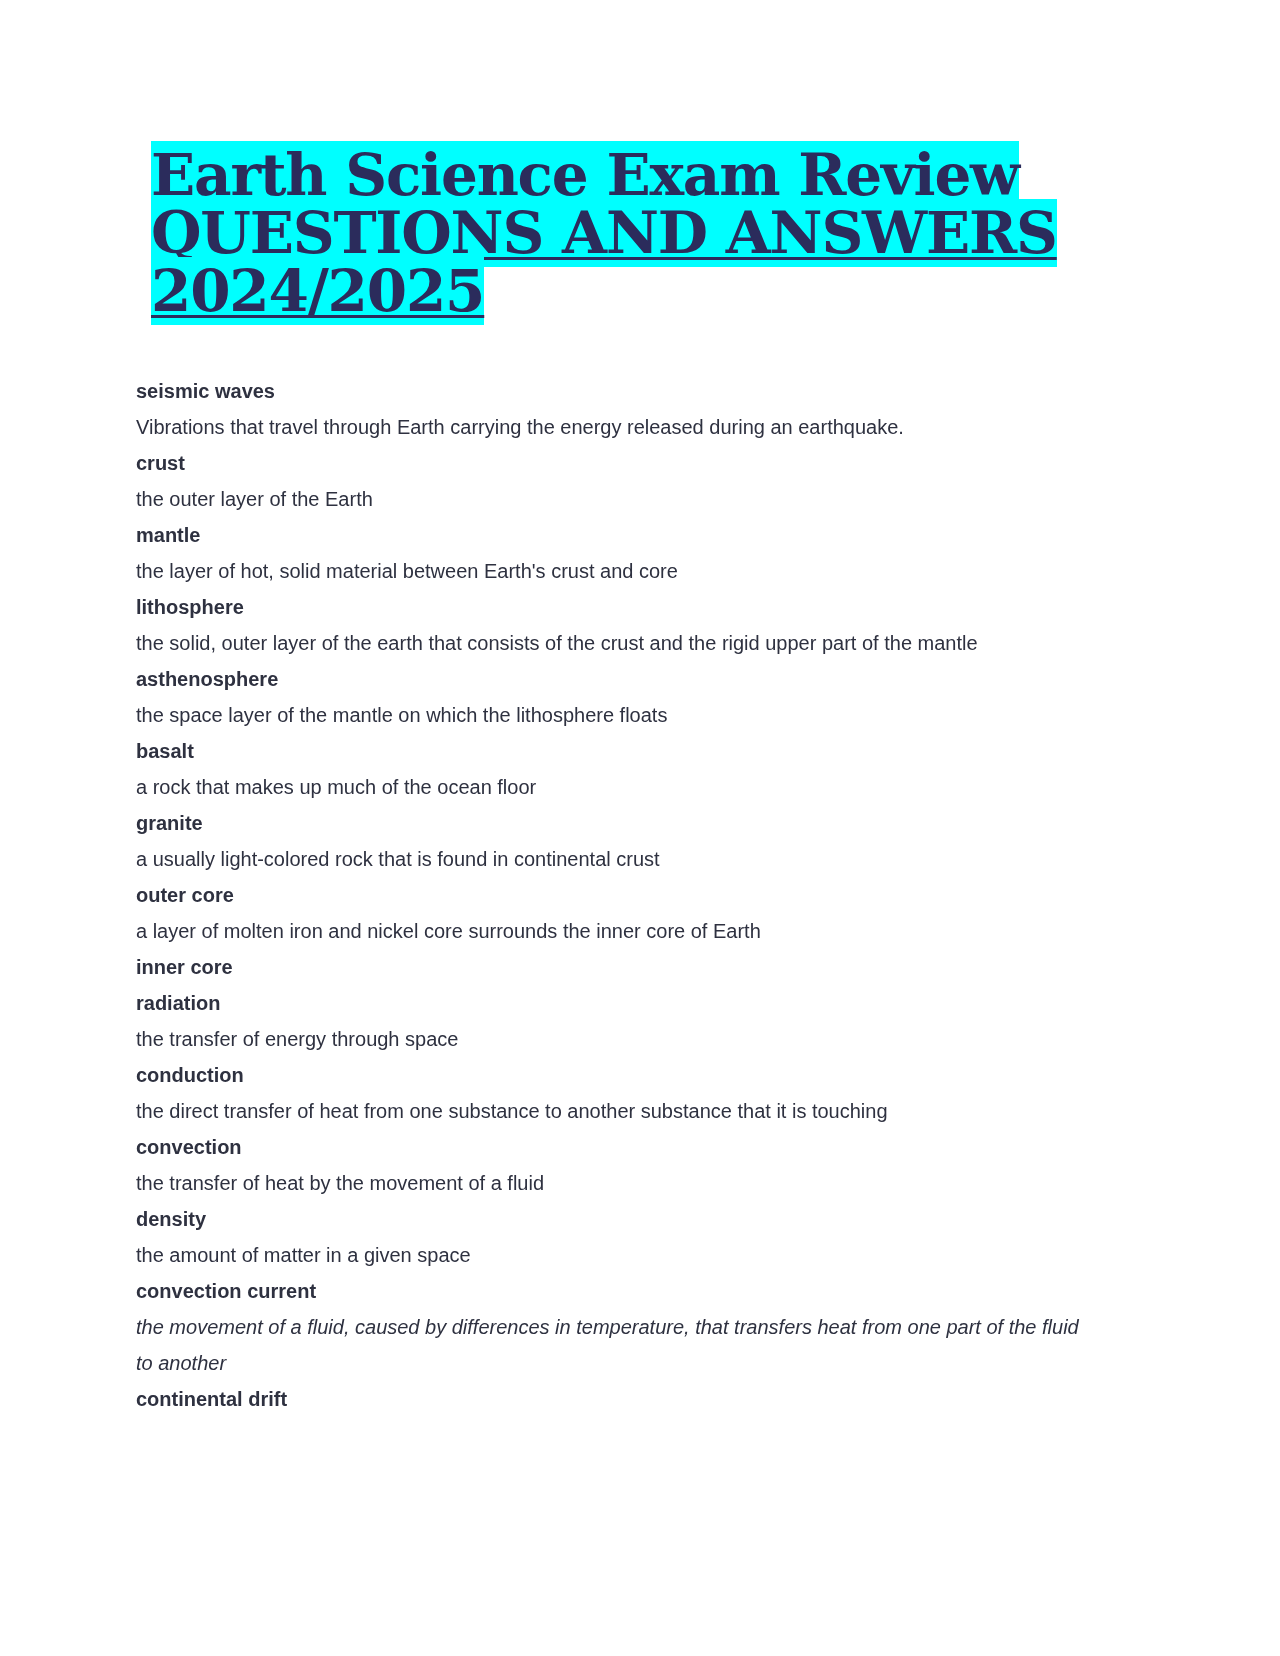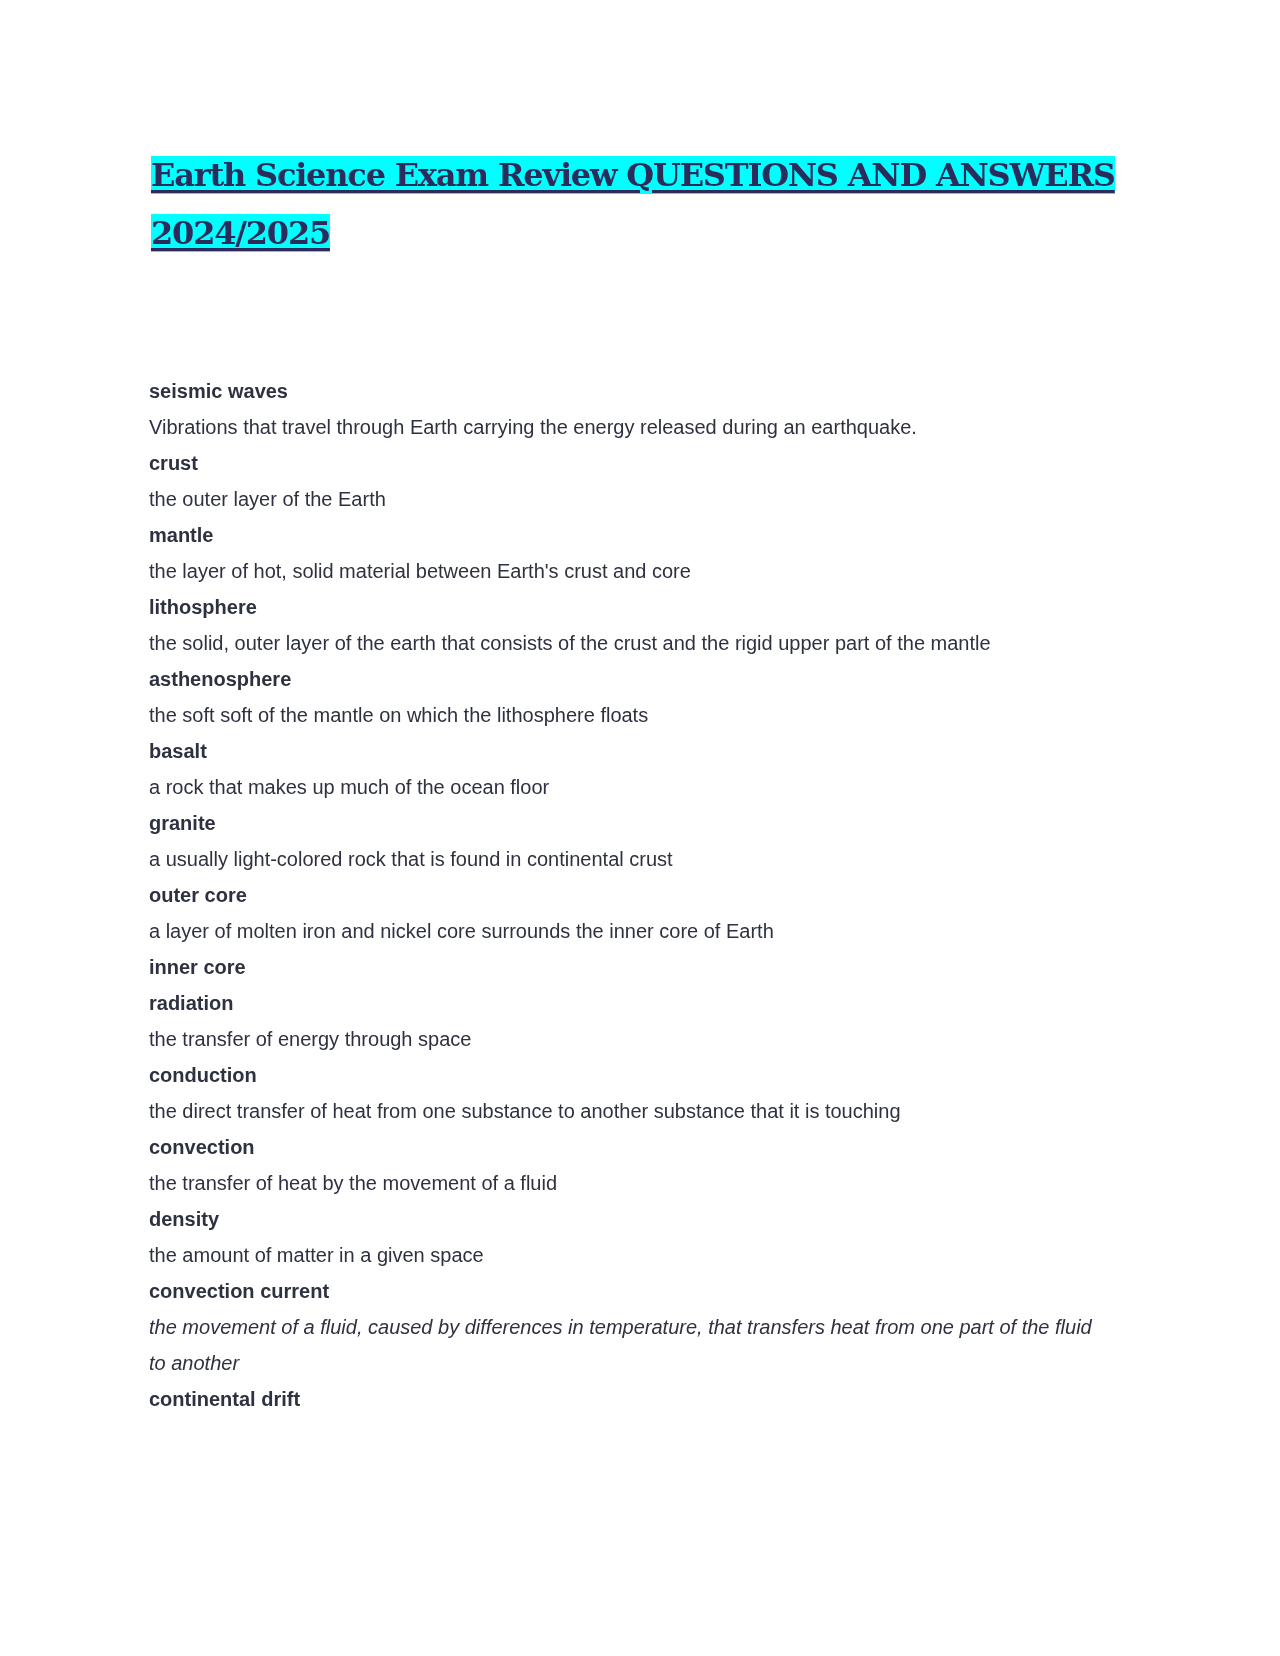--- a/index.html
+++ b/index.html
@@ -1,35 +1,35 @@
 <!DOCTYPE html>
 <html><head>
   <meta charset="utf-8">
   <style>
     html, body { margin: 0; padding: 0; background: #ffffff; }
     body { width: 1280px; height: 1656px; position: relative; overflow: hidden; }
     .page { position: absolute; left: 151px; top: 146px; width: 980px; }
     .title {
       font-family: "DejaVu Serif", serif;
       font-weight: bold;
-      font-size: 32px;
+      font-size: 58px;
       line-height: 58px;
       color: #2b2c5c;
       margin: 0;
       letter-spacing: -1.2px;
     }
     .title span {
       background: #00ffff;
       text-decoration: underline;
       text-decoration-thickness: 3px;
       text-underline-offset: 4px;
       box-decoration-break: clone;
       -webkit-box-decoration-break: clone;
     }
-    .entries { position: absolute; left: 149px; top: 373px; width: 960px; }
+    .entries { position: absolute; left: 136px; top: 373px; width: 960px; }
     .term, .def {
       font-family: "Liberation Sans", sans-serif;
       font-size: 20px;
       color: #2e3140;
       margin: 0;
     }
     .term { font-weight: bold; line-height: 36px; }
     .def { line-height: 36px; }
     .def.multi { line-height: 36px; font-style: italic; }
   </style>
@@ -43,21 +43,21 @@
 <div class="entries">
   <p class="term">seismic waves</p>
   <p class="def">Vibrations that travel through Earth carrying the energy released during an earthquake.</p>
   <p class="term">crust</p>
   <p class="def">the outer layer of the Earth</p>
   <p class="term">mantle</p>
   <p class="def">the layer of hot, solid material between Earth's crust and core</p>
   <p class="term">lithosphere</p>
   <p class="def">the solid, outer layer of the earth that consists of the crust and the rigid upper part of the mantle</p>
   <p class="term">asthenosphere</p>
-  <p class="def">the soft soft of the mantle on which the lithosphere floats</p>
+  <p class="def">the space layer of the mantle on which the lithosphere floats</p>
   <p class="term">basalt</p>
   <p class="def">a rock that makes up much of the ocean floor</p>
   <p class="term">granite</p>
   <p class="def">a usually light-colored rock that is found in continental crust</p>
   <p class="term">outer core</p>
   <p class="def">a layer of molten iron and nickel core surrounds the inner core of Earth</p>
   <p class="term">inner core</p>
   <p class="term">radiation</p>
   <p class="def">the transfer of energy through space</p>
   <p class="term">conduction</p>

